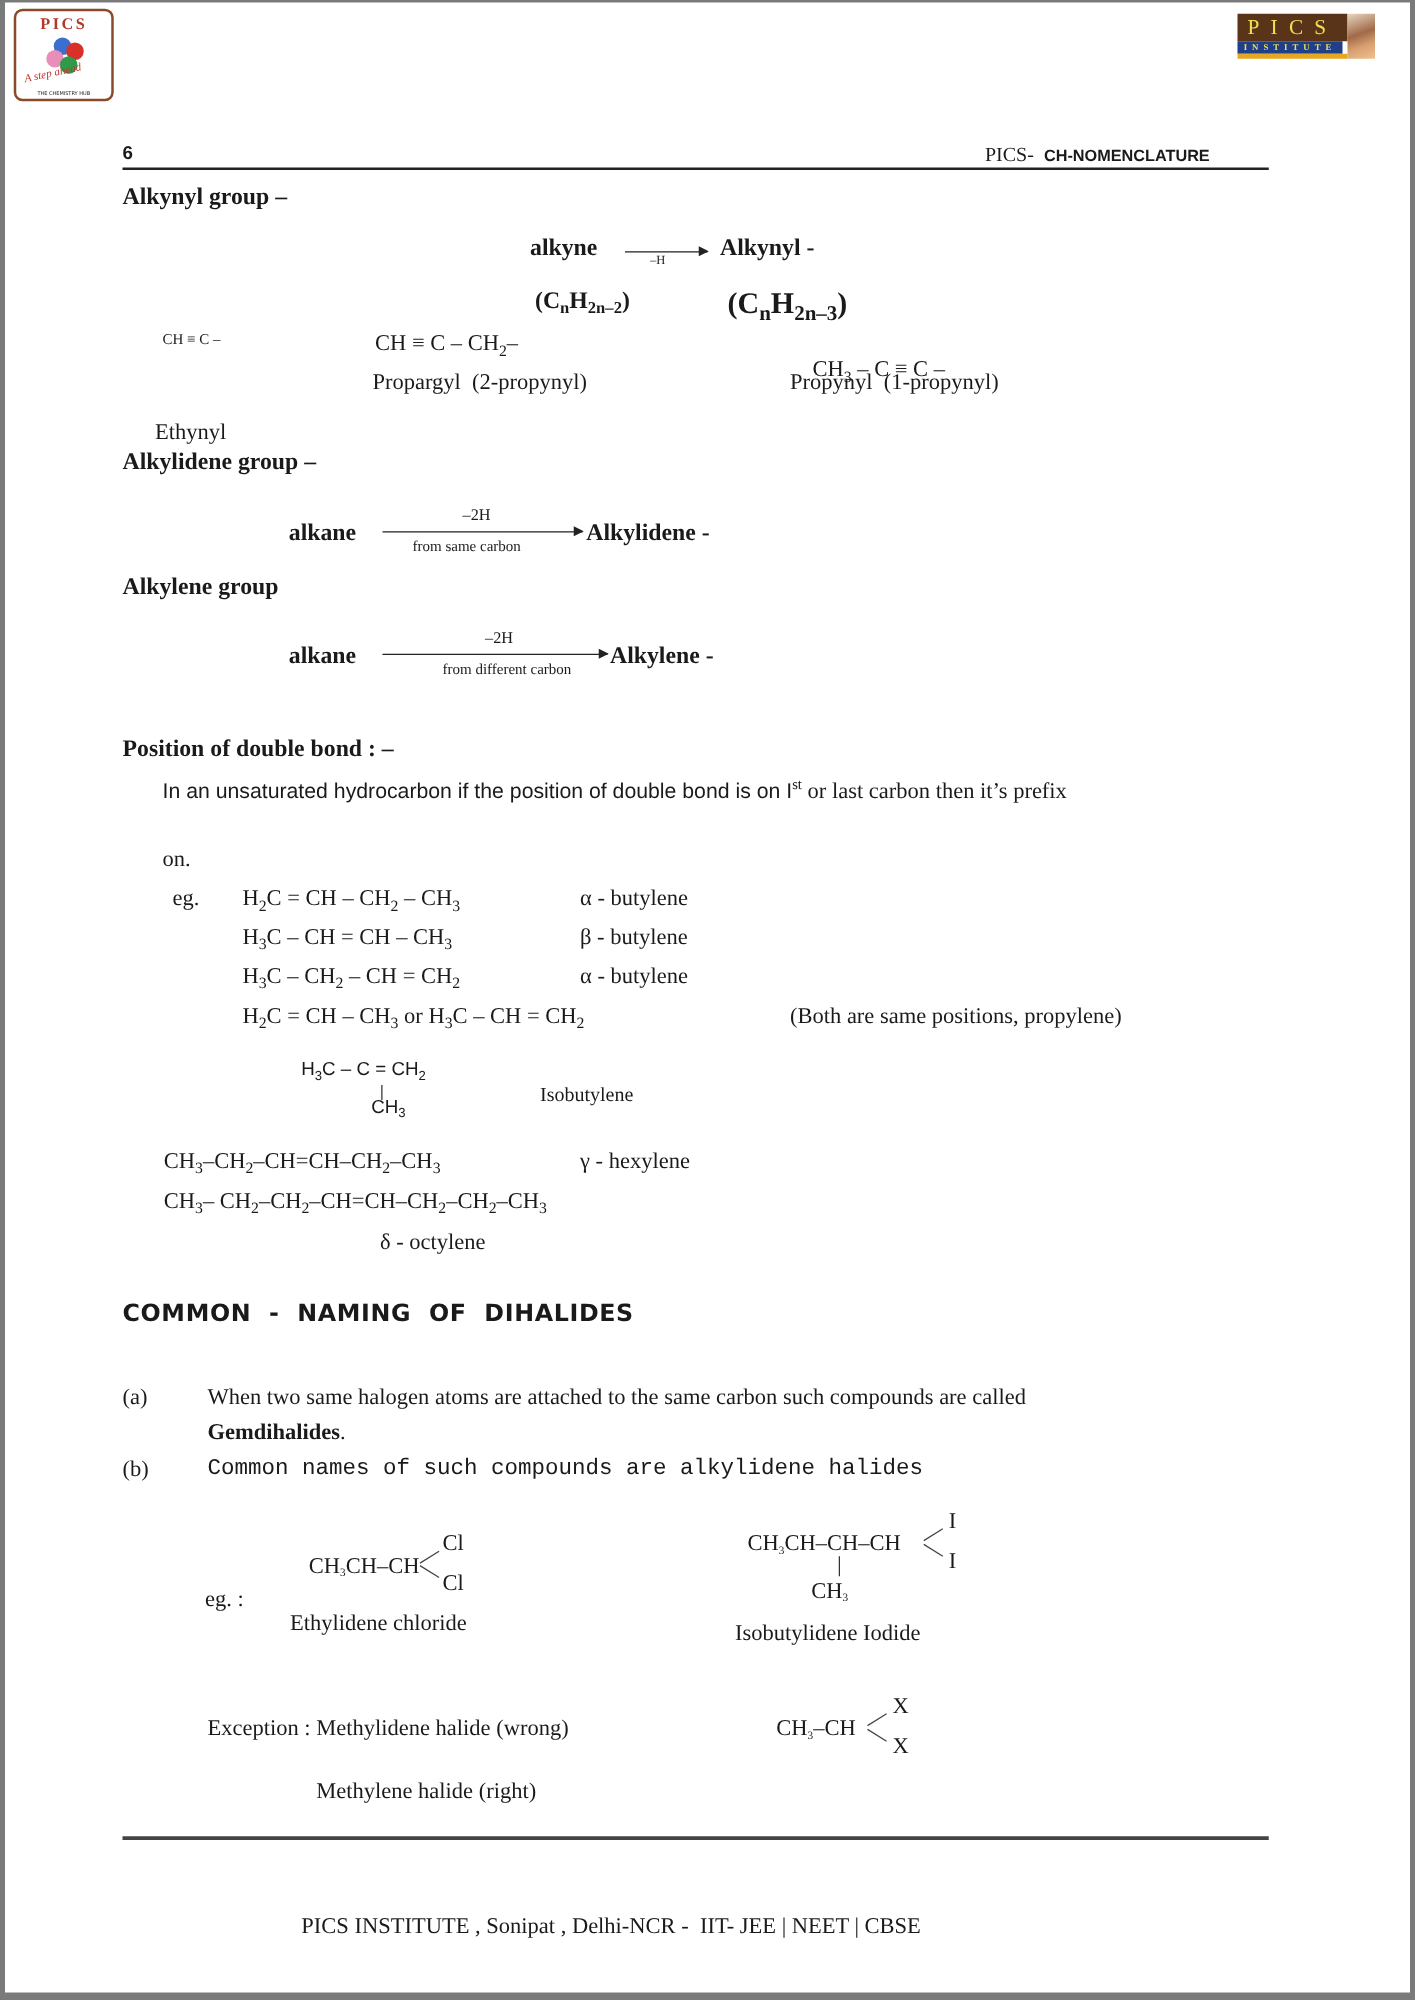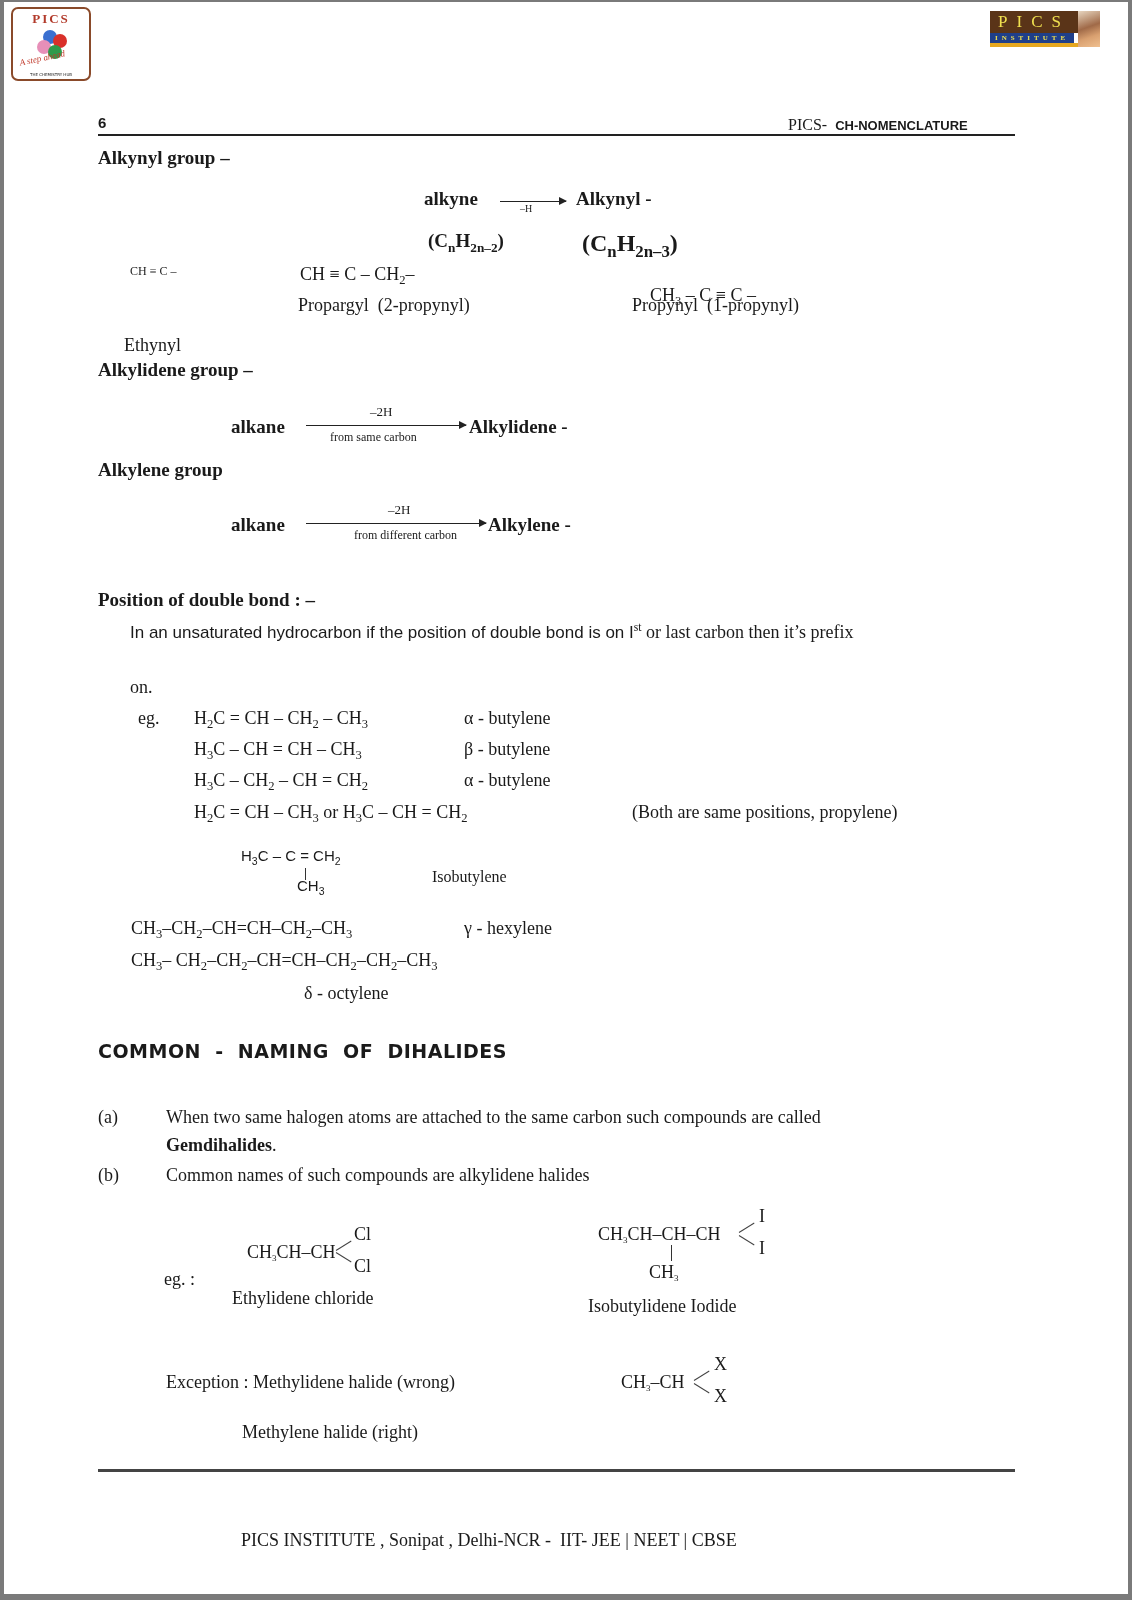--- a/index.html
+++ b/index.html
@@ -143,21 +143,21 @@
   <div class="abs" style="left:300px;top:981px;font-size:18px;">δ - octylene</div>
 
   <div class="abs mono-comic" style="left:94px;top:1038px;font-size:19px;white-space:pre;">COMMON  -  NAMING  OF  DIHALIDES</div>
 
   <div class="abs" style="left:94px;top:1105px;font-size:18px;">(a)</div>
   <div class="abs" style="left:162px;top:1105px;font-size:18px;">When two same halogen atoms are attached to the same carbon such compounds are called</div>
   <div class="abs" style="left:162px;top:1133px;font-size:18px;">
     <span class="b">Gemdihalides</span><span>.</span>
   </div>
   <div class="abs" style="left:94px;top:1163px;font-size:18px;">(b)</div>
-  <div class="abs" style="left:162px;top:1163px;font-size:18px;">Common names of such compounds are alkylidene halides</div>
+  <div class="abs" style="left:162px;top:1163px;font-size:18px;font-family:Liberation Mono, monospace;">Common names of such compounds are alkylidene halides</div>
 
   <div class="abs" style="left:160px;top:1267px;font-size:18px;">eg. :</div>
   <div class="abs" style="left:243px;top:1240px;font-size:18px;">CH<sub style="font-size:50%;">3</sub><span>CH–CH</span></div>
   <div class="dbond" style="left:332px;top:1248px;width:18px;transform:rotate(-32deg);"></div>
   <div class="dbond" style="left:332px;top:1250px;width:18px;transform:rotate(32deg);"></div>
   <div class="abs" style="left:350px;top:1222px;font-size:18px;">Cl</div>
   <div class="abs" style="left:350px;top:1254px;font-size:18px;">Cl</div>
   <div class="abs" style="left:228px;top:1286px;font-size:18px;">Ethylidene chloride</div>
 
   <div class="abs" style="left:594px;top:1222px;font-size:18px;">CH<sub style="font-size:50%;">3</sub><span>CH–CH–CH</span></div>
@@ -168,18 +168,18 @@
   <div class="abs" style="left:755px;top:1204px;font-size:18px;">I</div>
   <div class="abs" style="left:755px;top:1236px;font-size:18px;">I</div>
   <div class="abs" style="left:584px;top:1294px;font-size:18px;">Isobutylidene Iodide</div>
 
   <div class="abs" style="left:162px;top:1370px;font-size:18px;">Exception : Methylidene halide (wrong)</div>
   <div class="abs" style="left:617px;top:1370px;font-size:18px;">CH<sub style="font-size:50%;">3</sub>–CH</div>
   <div class="dbond" style="left:690px;top:1378px;width:18px;transform:rotate(-32deg);"></div>
   <div class="dbond" style="left:690px;top:1381px;width:18px;transform:rotate(32deg);"></div>
   <div class="abs" style="left:710px;top:1352px;font-size:18px;">X</div>
   <div class="abs" style="left:710px;top:1384px;font-size:18px;">X</div>
-  <div class="abs" style="left:238px;top:1420px;font-size:18px;">Methylene halide (right)</div>
+  <div class="abs" style="left:249px;top:1420px;font-size:18px;">Methylene halide (right)</div>
 
   <div class="rule-bot"></div>
 
   <div class="abs" style="left:237px;top:1528px;font-size:18px;white-space:pre;">PICS INSTITUTE , Sonipat , Delhi-NCR -  IIT- JEE | NEET | CBSE</div>
 </div>
 
 </body></html>

